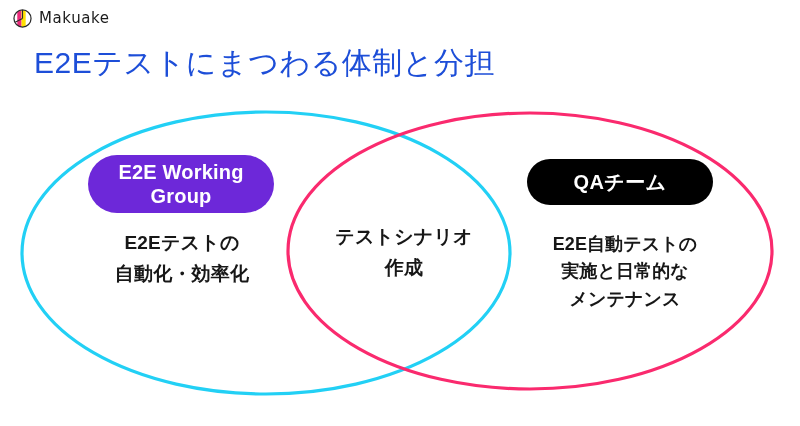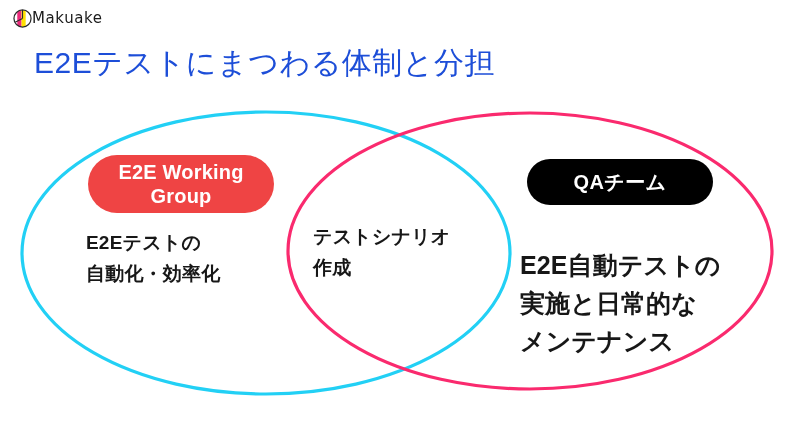--- a/index.html
+++ b/index.html
@@ -17,20 +17,21 @@
     -webkit-font-smoothing: antialiased;
   }
 
   
   .brand {
     position: absolute;
     left: 13px;
     top: 6px;
     display: flex;
     align-items: center;
+    gap: 7px;
     height: 24px;
   }
   .brand-mark {
     width: 19px;
     height: 19px;
     display: block;
     flex: 0 0 auto;
   }
   .brand-name {
     font-family: "DejaVu Sans", "Liberation Sans", sans-serif;
@@ -83,40 +84,40 @@
     font-weight: bold;
     border-radius: 999px;
     box-sizing: border-box;
     white-space: pre-line;
   }
   .badge-left {
     left: 88px;
     top: 155px;
     width: 186px;
     height: 58px;
-    background: #ef4444;
+    background: #6d28d9;
     font-size: 20px;
     line-height: 1.22;
     letter-spacing: 0.2px;
   }
   .badge-right {
     left: 527px;
     top: 159px;
     width: 186px;
     height: 46px;
     background: #000000;
     font-size: 20px;
     line-height: 1.2;
     letter-spacing: 0.4px;
   }
 
   
   .zone-text {
     position: absolute;
-    text-align: left;
+    text-align: center;
     color: #171717;
     font-weight: bold;
     white-space: pre-line;
     line-height: 1.62;
   }
   .zone-left {
     left: 86px;
     top: 228px;
     width: 192px;
     font-size: 19px;
@@ -125,23 +126,23 @@
   .zone-center {
     left: 313px;
     top: 222px;
     width: 182px;
     font-size: 19px;
     letter-spacing: 0.2px;
     font-family: Liberation Serif, serif;
   }
   .zone-right {
     left: 520px;
-    top: 246px;
+    top: 231px;
     width: 210px;
-    font-size: 25px;
+    font-size: 18px;
     letter-spacing: 0.1px;
     line-height: 1.52;
   }
 </style>
 </head>
 <body>
 
 <div class="brand">
   <svg class="brand-mark" viewBox="0 0 40 40" aria-hidden="true">
     <defs>

